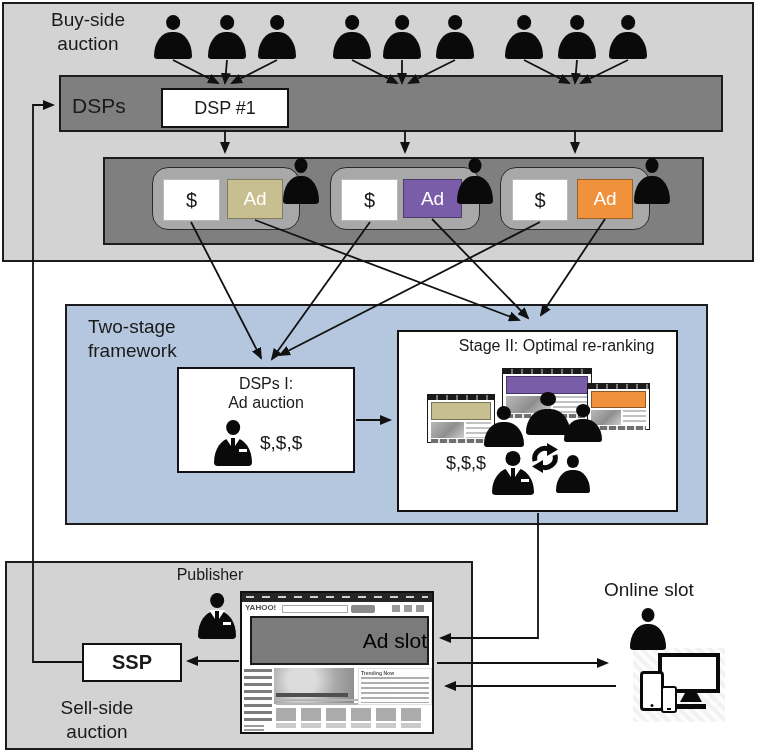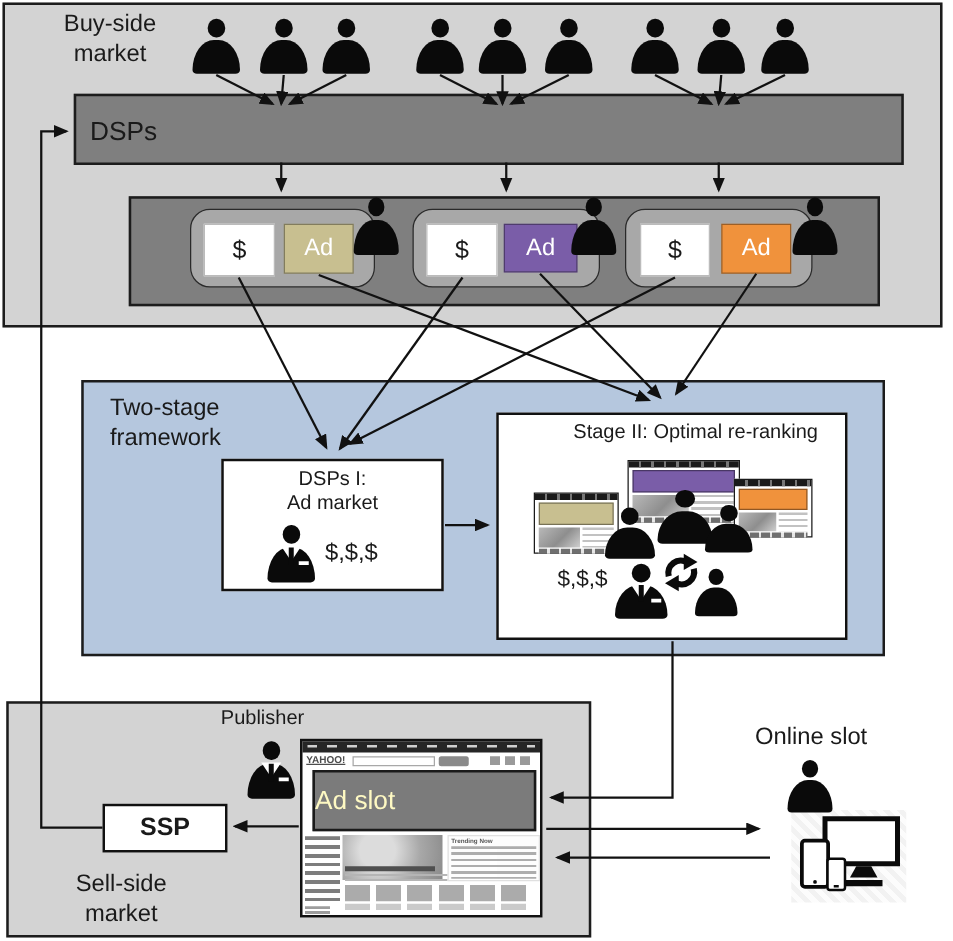--- a/index.html
+++ b/index.html
@@ -23,25 +23,25 @@
   .mp-top{height:5px;background:#1a1a1a;background-image:repeating-linear-gradient(90deg,transparent 0 8px,#777 8px 10px);}
   .mp-banner{margin:2px 3px;height:38%;border:1px solid rgba(0,0,0,.4);box-sizing:border-box;}
   .mp-body{display:flex;margin:1px 3px;gap:2px;height:34%;}
   .mp-photo{flex:1.3;background:linear-gradient(135deg,#b9b9b9,#8e8e8e 55%,#cfcfcf);}
   .mp-lines{flex:1;background:repeating-linear-gradient(180deg,#c2c2c2 0 2px,transparent 2px 5px);}
   .mp-strip{margin:0 3px;height:4px;background:repeating-linear-gradient(90deg,#6f6f6f 0 7px,#e6e6e6 7px 9px);}
   
   .webpage{position:absolute;background:#fff;border:2px solid #111;box-sizing:border-box;}
   .wp-nav{position:absolute;left:0;top:0;right:0;height:9px;background:#262626;}
   .wp-nav i{position:absolute;left:4px;right:4px;top:3px;height:2px;background:repeating-linear-gradient(90deg,#cfcfcf 0 8px,transparent 8px 16px);}
-  .wp-logo{position:absolute;left:3px;top:10px;font-size:8px;font-weight:bold;color:#4d4d4d;letter-spacing:0;text-decoration:underline;}
+  .wp-logo{position:absolute;left:3px;top:10px;font-size:8px;font-weight:bold;color:#4d4d4d;letter-spacing:0;}
   .wp-search{position:absolute;left:40px;top:12px;width:66px;height:8px;border:1px solid #a8a8a8;box-sizing:border-box;background:#fff;}
   .wp-btn{position:absolute;left:109px;top:12px;width:24px;height:8px;background:#8a8a8a;border-radius:2px;}
   .wp-acct{position:absolute;right:4px;top:12px;width:36px;height:7px;background:repeating-linear-gradient(90deg,#9a9a9a 0 8px,transparent 8px 12px);}
-  .wp-adslot{position:absolute;left:8px;top:23px;width:179px;height:49px;background:#7b7b7b;border:2px solid #1a1a1a;box-sizing:border-box;display:flex;align-items:center;justify-content:flex-start;color:#fef9c3;font-size:21px;}
+  .wp-adslot{position:absolute;left:8px;top:23px;width:179px;height:49px;background:#7b7b7b;border:2px solid #1a1a1a;box-sizing:border-box;display:flex;align-items:center;justify-content:flex-end;color:#000000;font-size:21px;}
   .wp-side{position:absolute;left:2px;top:76px;width:28px;height:52px;background:repeating-linear-gradient(180deg,#7d7d7d 0 3px,transparent 3px 7px);}
   .wp-side2{position:absolute;left:2px;top:132px;width:20px;height:7px;background:repeating-linear-gradient(180deg,#9d9d9d 0 2px,transparent 2px 4px);}
   .wp-photo{position:absolute;left:32px;top:75px;width:80px;height:36px;background:radial-gradient(circle at 35% 35%,#dcdcdc 0 25%,#a8a8a8 60%,#8a8a8a);}
   .wp-headline{position:absolute;left:34px;top:100px;width:72px;height:4px;background:#4f4f4f;}
   .wp-sub{position:absolute;left:34px;top:106px;width:104px;height:6px;background:repeating-linear-gradient(180deg,#b5b5b5 0 2px,transparent 2px 4px);}
   .wp-thumbs{position:absolute;left:34px;top:115px;width:146px;height:13px;background:repeating-linear-gradient(90deg,#ababab 0 20px,#fff 20px 25px);}
   .wp-capt{position:absolute;left:34px;top:130px;width:146px;height:5px;background:repeating-linear-gradient(90deg,#cacaca 0 20px,transparent 20px 25px);}
   .wp-trend{position:absolute;left:116px;top:75px;width:74px;height:37px;background:#fdfdfd;border:1px solid #e0e0e0;box-sizing:border-box;}
   .wp-trend .tt{font-size:5px;font-weight:bold;color:#555;margin:1px 0 1px 2px;}
   .wp-trend .tl{margin:0 2px;height:26px;background:repeating-linear-gradient(180deg,#adadad 0 2px,transparent 2px 5px),linear-gradient(90deg,transparent 0 46%,#fff 46% 54%,transparent 54%);}
@@ -56,25 +56,28 @@
   .phone::after{content:"";position:absolute;left:50%;bottom:1px;transform:translateX(-50%);width:4px;height:2px;background:#0a0a0a;}
   svg.arrows{position:absolute;left:0;top:0;pointer-events:none;z-index:6;}
   .z1{z-index:1}.z2{z-index:2}.z3{z-index:3}.z4{z-index:4}
 </style>
 </head>
 <body>
 
 <div id="stage">
 
   <div class="panel" style="left:2px;top:2px;width:752px;height:260px;"></div>
-  <div class="lbl z1" style="left:30px;top:8px;width:116px;font-size:19px;text-align:center;">Buy-side market</div>
+  <div class="lbl z1" style="left:30px;top:8px;width:116px;font-size:19px;text-align:center;">Buy-side auction</div>
 
   <div class="graybar z1" style="left:59px;top:75px;width:664px;height:57px;"></div>
   <div class="lbl z2" style="left:72px;top:93px;font-size:21px;">DSPs</div>
 
+  <div class="whitebox z2" style="left:161px;top:88px;width:128px;height:40px;">
+    <span style="font-size:18px;">DSP #1</span>
+  </div>
 
   <div class="person z2" style="left:154px;top:15px;width:38px;height:44px;"></div>
   <div class="person z2" style="left:208px;top:15px;width:38px;height:44px;"></div>
   <div class="person z2" style="left:258px;top:15px;width:38px;height:44px;"></div>
   <div class="person z2" style="left:333px;top:15px;width:38px;height:44px;"></div>
   <div class="person z2" style="left:383px;top:15px;width:38px;height:44px;"></div>
   <div class="person z2" style="left:436px;top:15px;width:38px;height:44px;"></div>
   <div class="person z2" style="left:505px;top:15px;width:38px;height:44px;"></div>
   <div class="person z2" style="left:558px;top:15px;width:38px;height:44px;"></div>
   <div class="person z2" style="left:609px;top:15px;width:38px;height:44px;"></div>
@@ -105,21 +108,21 @@
 
   <div class="person z4" style="left:283px;top:158px;width:36px;height:46px;"></div>
   <div class="person z4" style="left:457px;top:158px;width:36px;height:46px;"></div>
   <div class="person z4" style="left:634px;top:158px;width:36px;height:46px;"></div>
 
   <div class="panel" style="left:65px;top:304px;width:643px;height:221px;background:#b5c7de;"></div>
   <div class="lbl z1" style="left:88px;top:315px;width:120px;font-size:19px;">Two-stage framework</div>
 
   <div class="whitebox z1" style="left:177px;top:367px;width:178px;height:106px;"></div>
   <div class="lbl z2" style="left:177px;top:374px;width:178px;text-align:center;font-size:16px;">DSPs I:</div>
-  <div class="lbl z2" style="left:177px;top:393px;width:178px;text-align:center;font-size:16px;">Ad market</div>
+  <div class="lbl z2" style="left:177px;top:393px;width:178px;text-align:center;font-size:16px;">Ad auction</div>
   <div class="person bman z2" style="left:214px;top:420px;width:38px;height:46px;">
     <span class="collar"></span>
       <span class="tie"></span>
       <span class="dash"></span>
   </div>
   <div class="lbl z2" style="left:260px;top:431px;font-size:19px;">$,$,$</div>
 
   <div class="whitebox z1" style="left:397px;top:330px;width:281px;height:182px;"></div>
   <div class="lbl z2" style="left:416px;top:336px;width:281px;text-align:center;font-size:16px;">Stage II: Optimal re-ranking</div>
 
@@ -162,21 +165,21 @@
   </div>
   <svg class="abs z3" style="left:529px;top:442px;" width="32" height="32" viewBox="0 0 32 32">
     <path d="M6 19 A10 10 0 0 1 21 8" fill="none" stroke="#0a0a0a" stroke-width="5"></path>
     <polygon points="18,1 18,14 29,7.5" fill="#0a0a0a"></polygon>
     <path d="M26 13 A10 10 0 0 1 11 24" fill="none" stroke="#0a0a0a" stroke-width="5"></path>
     <polygon points="14,18 14,31 3,24.5" fill="#0a0a0a"></polygon>
   </svg>
   <div class="person z3" style="left:556px;top:455px;width:34px;height:38px;"></div>
 
   <div class="panel" style="left:5px;top:561px;width:468px;height:189px;"></div>
-  <div class="lbl z1" style="left:32px;top:696px;width:130px;font-size:19px;text-align:center;">Sell-side market</div>
+  <div class="lbl z1" style="left:32px;top:696px;width:130px;font-size:19px;text-align:center;">Sell-side auction</div>
   <div class="lbl z1" style="left:120px;top:565px;width:180px;text-align:center;font-size:16px;">Publisher</div>
   <div class="person bman z2" style="left:198px;top:593px;width:38px;height:46px;">
     <span class="collar"></span>
       <span class="tie"></span>
       <span class="dash"></span>
   </div>
   <div class="whitebox z2" style="left:82px;top:643px;width:100px;height:39px;">
     <span style="font-size:20px;font-weight:bold;">SSP</span>
   </div>
 

